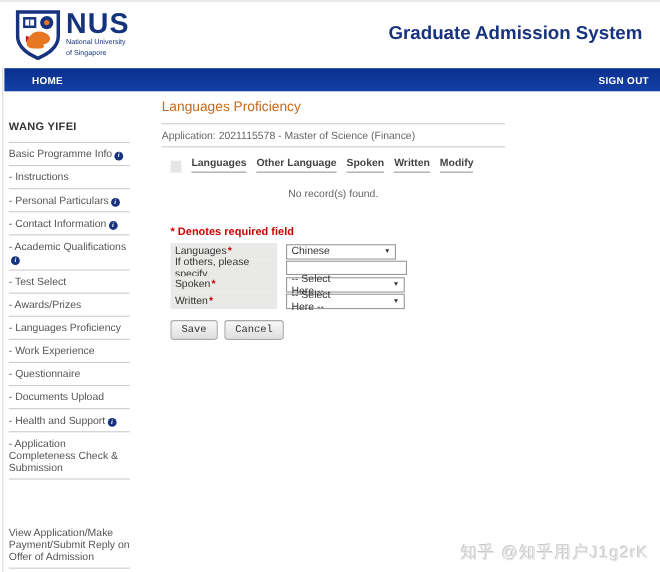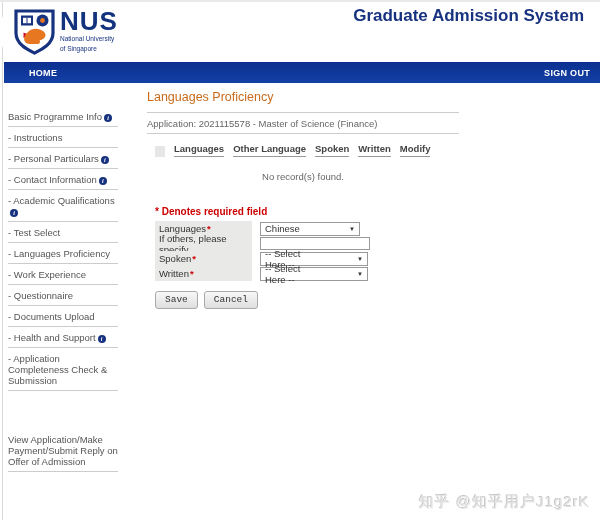--- a/index.html
+++ b/index.html
@@ -2,27 +2,27 @@
 <html><head>
 <meta charset="utf-8">
 <style>
   * { margin:0; padding:0; box-sizing:border-box; }
   html,body { background:#fff; }
   body { font-family:"Liberation Sans", sans-serif; width:600px; height:520px; overflow:hidden; }
   .page { position:relative; width:600px; height:520px; background:#fff; border-top:2px solid #e9e9e9; }
   .page::before { content:""; position:absolute; left:2px; top:0; bottom:0; width:1px; background:#d9d9d9; }
 
   
-  .header { position:absolute; left:0; top:0; width:100%; height:60px; background:#fff;border-radius:26px; }
+  .header { position:absolute; left:0; top:0; width:100%; height:60px; background:#fff; }
   .logo { position:absolute; left:14px; top:7px; display:flex; align-items:flex-start; }
   .logo svg { display:block; }
   .logo-text { margin-left:5px; }
   .logo-acronym { font-size:26px; font-weight:bold; color:#14337e; letter-spacing:1px; line-height:24px; }
   .logo-sub { font-size:6.5px; color:#14337e; line-height:8px; margin-top:2px; }
-  .app-title { position:absolute; right:16px; top:4px; font-size:17px; font-weight:bold; color:#17327f; }
+  .app-title { position:absolute; right:16px; top:18px; font-size:17px; font-weight:bold; color:#17327f; }
 
   
   .navbar { position:absolute; left:4px; top:60px; width:100%; height:21px;
             background:linear-gradient(#0b2f90,#1440a5); display:flex; align-items:center;
             justify-content:space-between; padding:0 14px 0 25px; }
   .nav-link { color:#fff; font-size:9px; font-weight:bold; letter-spacing:.3px; cursor:pointer; }
 
   
   .sidebar { position:absolute; left:8px; top:104px; width:110px; font-size:9.5px; color:#555; }
   .side-user { font-size:10px; font-weight:bold; color:#333; padding:4px 0 8px; border-bottom:1px solid #ccc; letter-spacing:.3px; }
@@ -90,27 +90,29 @@
     </div>
     <div class="app-title">Graduate Admission System</div>
   </div>
 
   <div class="navbar">
     <span class="nav-link">HOME</span>
     <span class="nav-link">SIGN OUT</span>
   </div>
 
   <div class="sidebar">
+    <div class="side-user">WANG YIFEI</div>
     <div id="side-items">
         <div class="side-item"><span>Basic Programme Info</span><span class="info-icon">i</span></div>
         <div class="side-item"><span>- Instructions</span></div>
         <div class="side-item"><span>- Personal Particulars</span><span class="info-icon">i</span></div>
         <div class="side-item"><span>- Contact Information</span><span class="info-icon">i</span></div>
         <div class="side-item"><span>- Academic Qualifications</span><span class="info-icon">i</span></div>
         <div class="side-item"><span>- Test Select</span></div>
+        <div class="side-item"><span>- Awards/Prizes</span></div>
         <div class="side-item"><span>- Languages Proficiency</span></div>
         <div class="side-item"><span>- Work Experience</span></div>
         <div class="side-item"><span>- Questionnaire</span></div>
         <div class="side-item"><span>- Documents Upload</span></div>
         <div class="side-item"><span>- Health and Support</span><span class="info-icon">i</span></div>
         <div class="side-item"><span>- Application Completeness Check &amp; Submission</span></div>
       </div>
     <div id="side-items-secondary" class="side-gap">
         <div class="side-item"><span>View Application/Make Payment/Submit Reply on Offer of Admission</span></div>
       </div>

